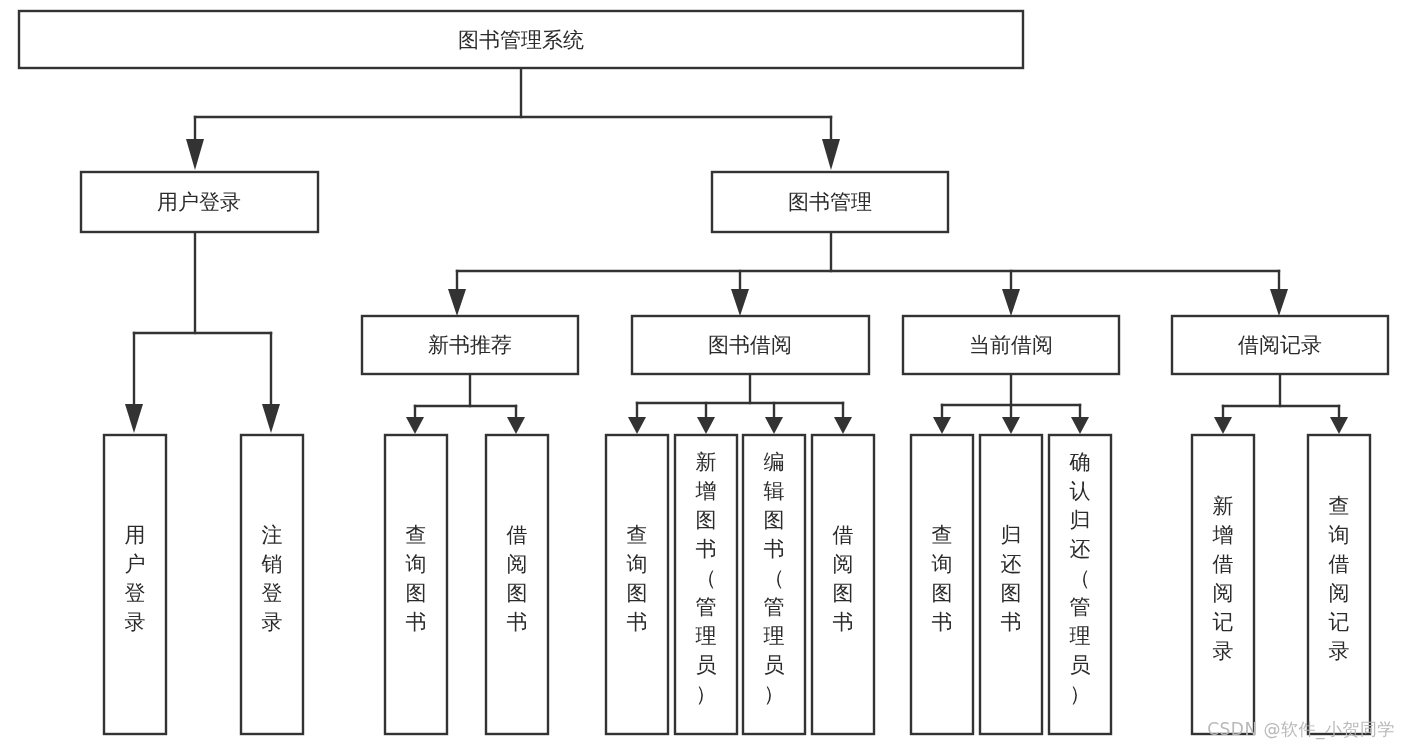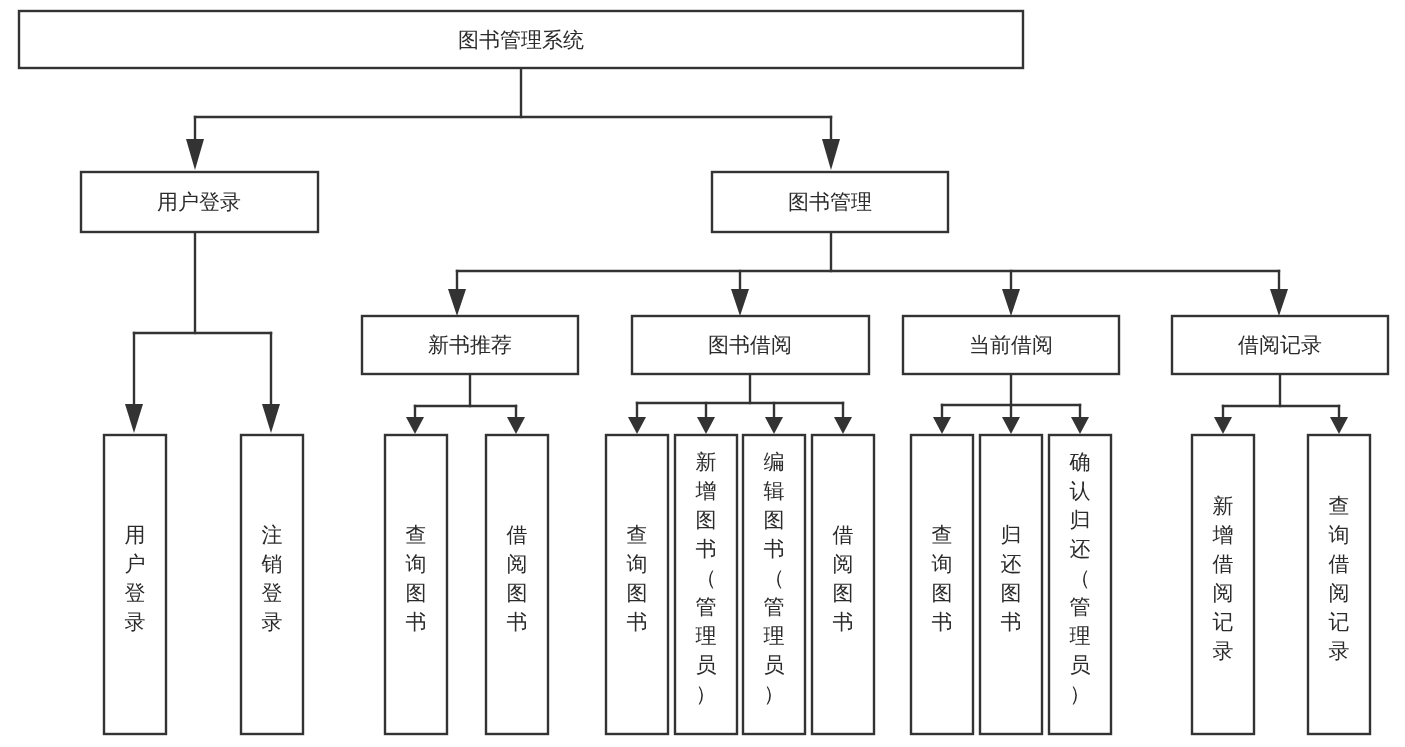--- a/index.html
+++ b/index.html
@@ -222,13 +222,14 @@
       <rect class="node-rect" x="1192" y="435" width="62" height="299"></rect>
       <text class="node-label-vert" x="1223" y="0"><tspan x="1223" y="512.5">新</tspan><tspan x="1223" y="541.5">增</tspan><tspan x="1223" y="570.5">借</tspan><tspan x="1223" y="599.5">阅</tspan><tspan x="1223" y="628.5">记</tspan><tspan x="1223" y="657.5">录</tspan></text>
     </g>
     <g>
       <rect class="node-rect" x="1308" y="435" width="62" height="299"></rect>
       <text class="node-label-vert" x="1339" y="0"><tspan x="1339" y="512.5">查</tspan><tspan x="1339" y="541.5">询</tspan><tspan x="1339" y="570.5">借</tspan><tspan x="1339" y="599.5">阅</tspan><tspan x="1339" y="628.5">记</tspan><tspan x="1339" y="657.5">录</tspan></text>
     </g>
 
   </svg>
 
+  <div class="watermark">CSDN @软件_小贺同学</div>
 </div>
 
 </body></html>

